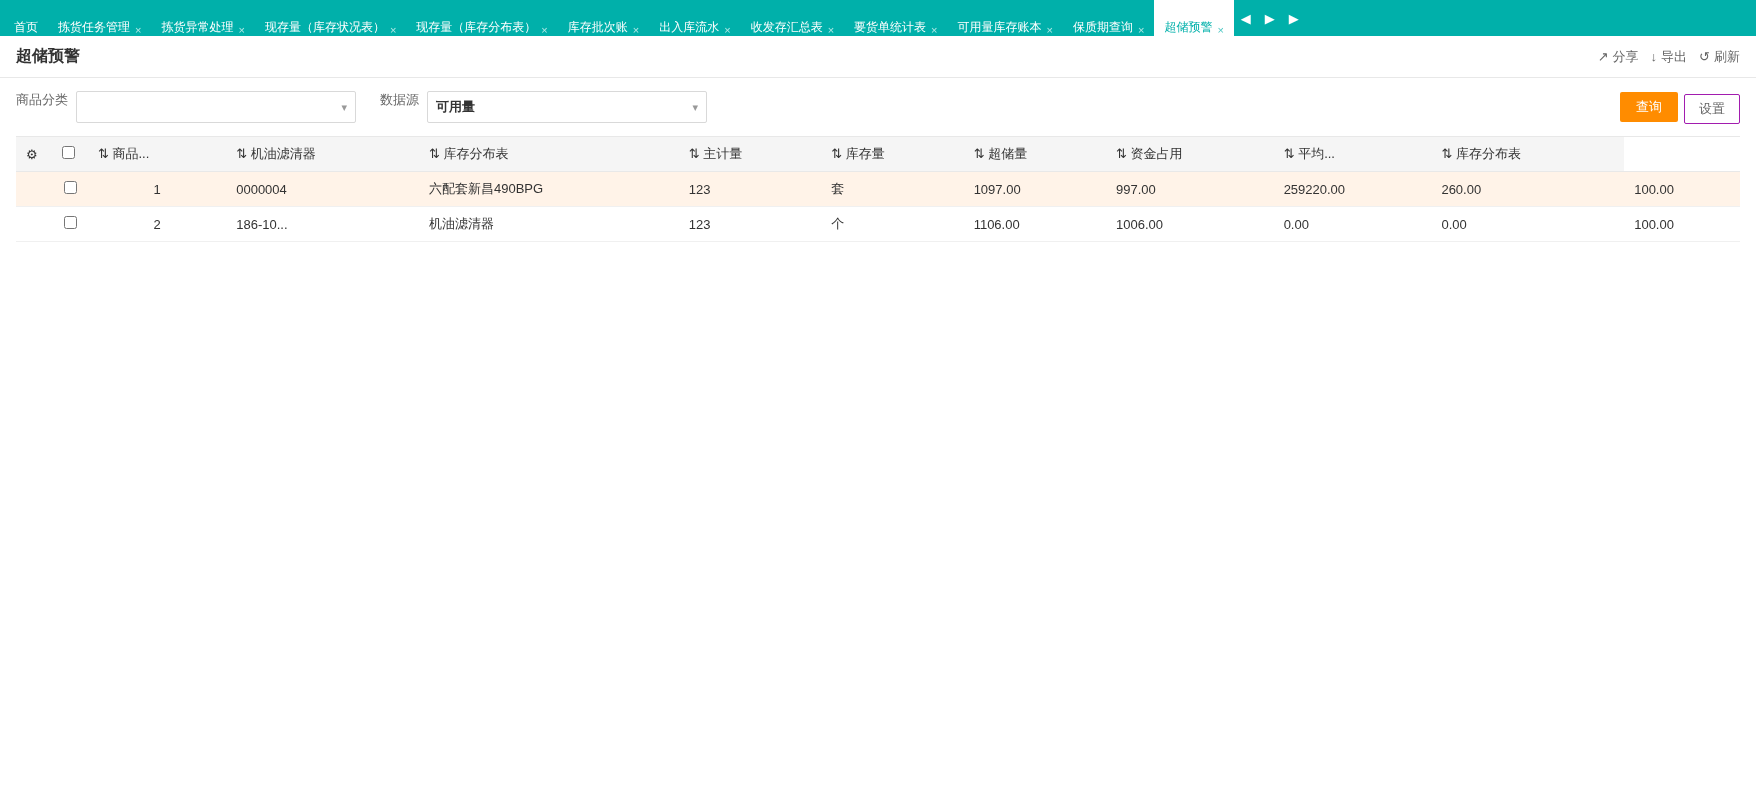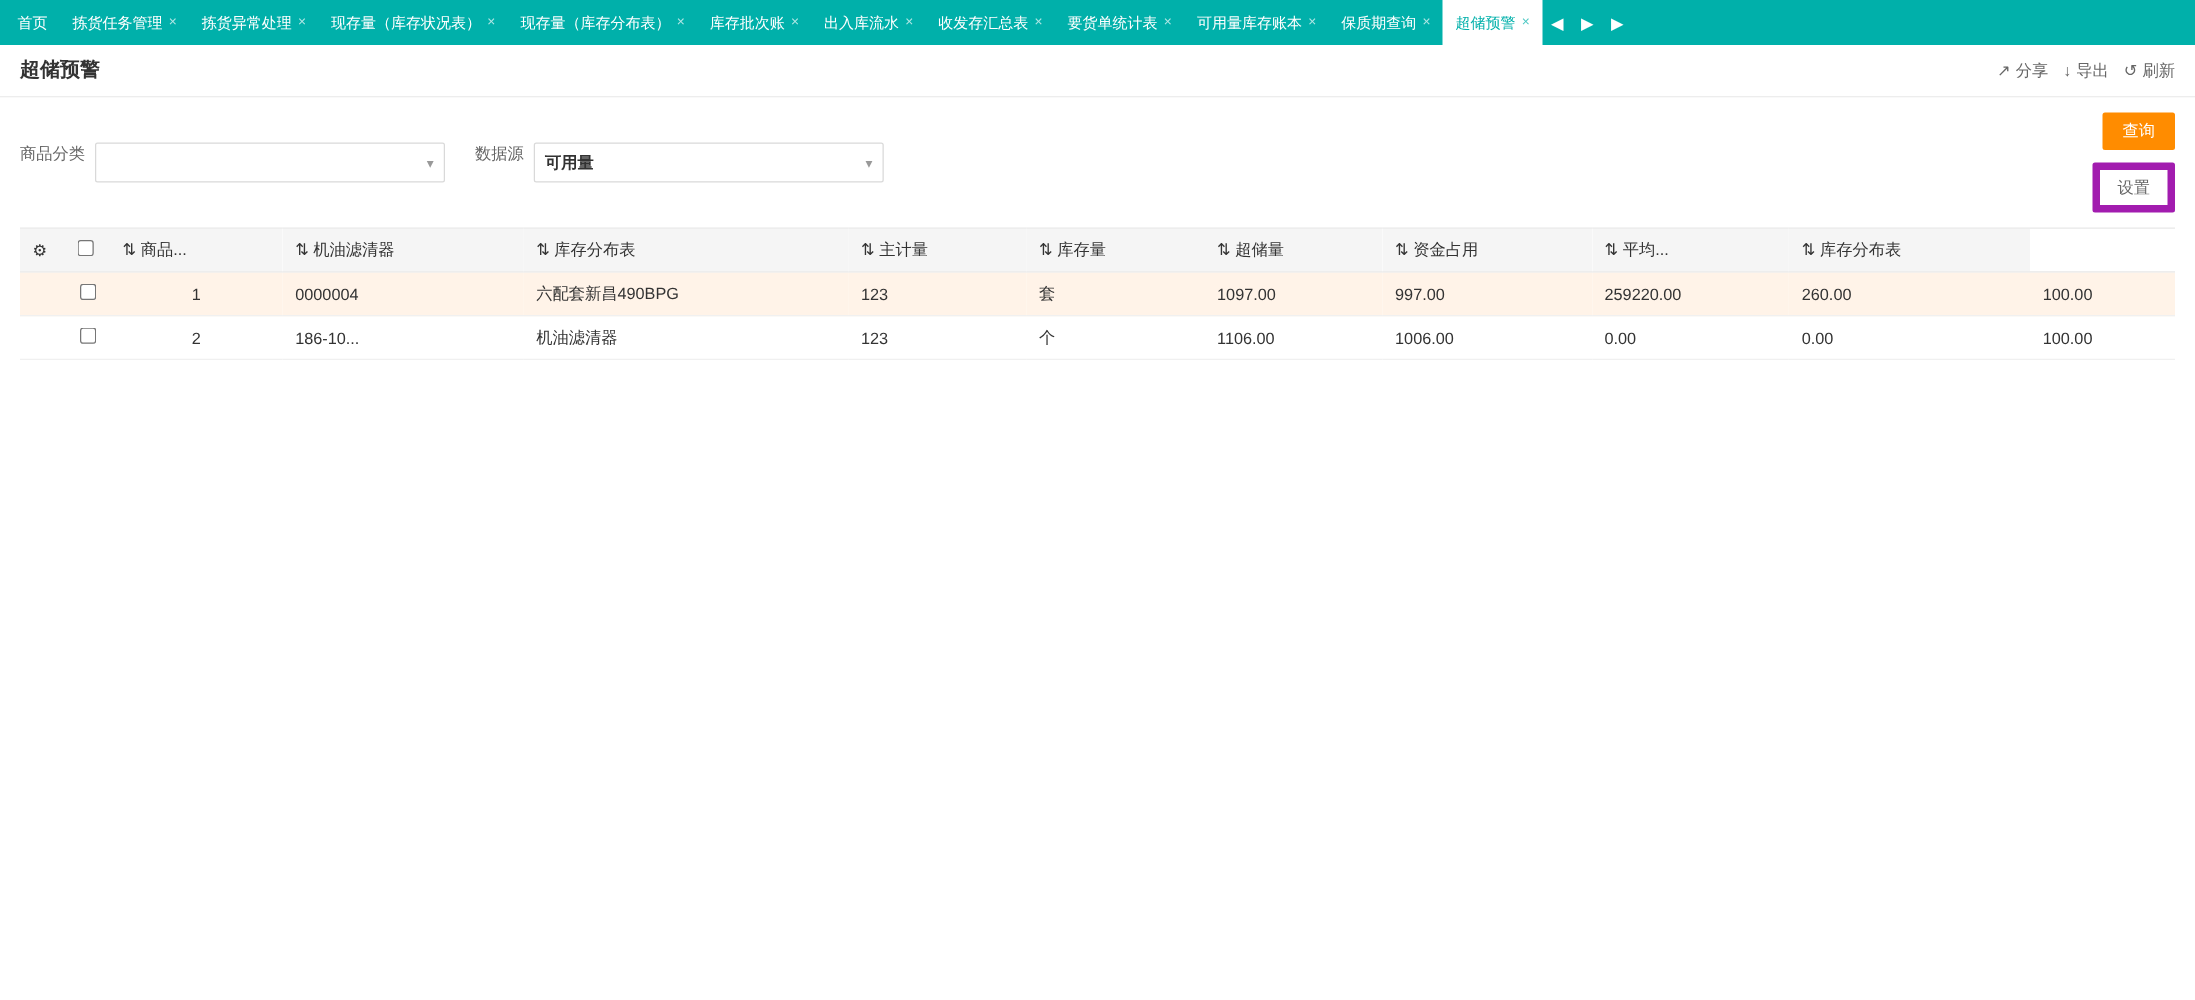--- a/index.html
+++ b/index.html
@@ -10,21 +10,21 @@
       display: flex;
       align-items: center;
       background: #00b0aa;
       height: 36px;
       padding: 0 4px;
       overflow: hidden;
       flex-wrap: nowrap;
     }
     .nav-tab {
       display: flex;
-      align-items: center;
+      align-items: flex-end;
       white-space: nowrap;
       padding: 0 10px;
       height: 36px;
       color: #fff;
       font-size: 12px;
       cursor: pointer;
       flex-shrink: 0;
     }
     .nav-tab.active {
       background: #fff;
@@ -118,32 +118,31 @@
       border: none;
       border-radius: 2px;
       padding: 6px 16px;
       font-size: 13px;
       cursor: pointer;
       margin-left: auto;
     }
     .btn-settings {
       background: #fff;
       color: #666;
-      border: 6px solid #a21caf;
+      border: 1px solid #a21caf;
       border-radius: 2px;
       padding: 5px 14px;
       font-size: 13px;
       cursor: pointer;
       margin-top: 4px;
     }
 
     .filter-right {
       margin-left: auto;
       display: flex;
-      flex-direction: column;
       align-items: center;
       gap: 6px;
     }
 
     
     .table-container {
       padding: 0 16px;
     }
     .data-table {
       width: 100%;

